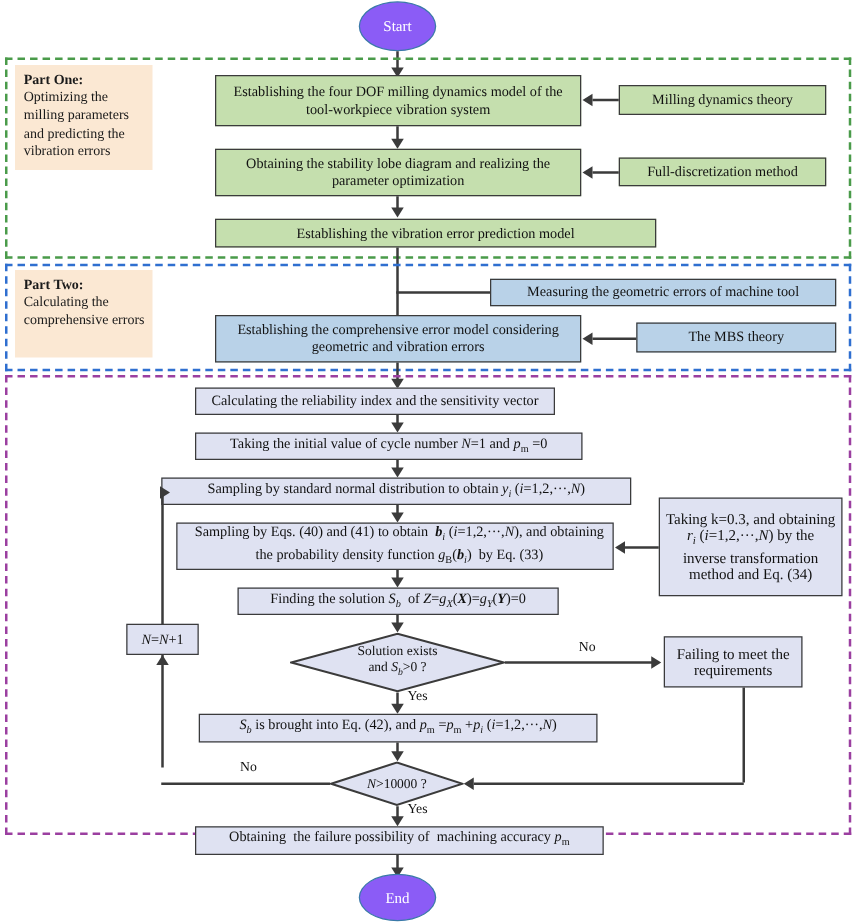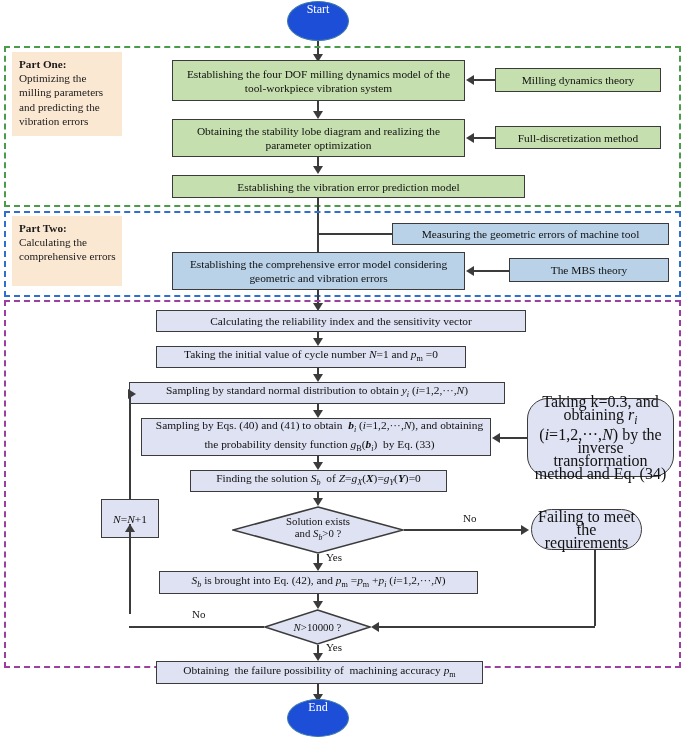--- a/index.html
+++ b/index.html
@@ -17,26 +17,26 @@
            color:#1a1a1a;font-size:11.2px;line-height:14.2px;padding:5px 6px 5px 7px;}
   .partbox .ttl{font-weight:bold;display:block;}
 
   
   .node{position:absolute;box-sizing:border-box;display:flex;align-items:center;
         justify-content:center;text-align:center;font-size:11.4px;line-height:14px;
         color:#111;border:1.4px solid #3b3b3b;padding:1px 3px;}
   .node.green{background:#c5dfae;}
   .node.blue{background:#b9d2e8;}
   .node.lav{background:#dfe2f2;}
-  .node.small{font-size:16px;line-height:13px;border-radius:21px;}
+  .node.small{font-size:12px;line-height:13px;}
 
   
   .term{position:absolute;box-sizing:border-box;border-radius:50%;
-        background:#1d4ed8;border:1.2px solid #3a7aa8;color:#fff;
-        display:flex;align-items:flex-start;justify-content:center;font-size:12px;}
+        background:#8b5cf6;border:1.2px solid #3a7aa8;color:#fff;
+        display:flex;align-items:center;justify-content:center;font-size:12px;}
 
   
   .diamond{position:absolute;}
   .diamond svg{position:absolute;left:0;top:0;}
   .diamond .dtext{position:absolute;left:0;top:0;width:100%;height:100%;
      display:flex;flex-direction:column;align-items:center;justify-content:center;
      text-align:center;font-size:10.8px;line-height:12.6px;color:#111;}
 
   
   .ln{position:absolute;background:#3b3b3b;}
@@ -120,21 +120,21 @@
     <span>The MBS theory</span>
   </div>
   <div class="ln h" style="left:474px;top:270px;width:35px;"></div>
   <div class="arw left" style="left:466px;top:266px;"></div>
 
   <div class="ln v" style="left:317px;top:290px;height:17px;"></div>
   <div class="arw down" style="left:313px;top:303px;"></div>
 
   <div class="region three" style="left:4px;top:300px;width:677px;height:368px;"></div>
 
-  <div class="node lav" style="left:156px;top:310px;width:370px;height:22px;">
+  <div class="node lav" style="left:156px;top:310px;width:288px;height:22px;">
     <span>Calculating the reliability index and the sensitivity vector</span>
   </div>
   <div class="ln v" style="left:317px;top:332px;height:9px;"></div>
   <div class="arw down" style="left:313px;top:338px;"></div>
 
   <div class="node lav" style="left:156px;top:346px;width:310px;height:22px;">
     <span>Taking the initial value of cycle number <i class="it">N</i>=1 and <i class="it">p</i><sub>m</sub> =0</span>
   </div>
   <div class="ln v" style="left:317px;top:368px;height:9px;"></div>
   <div class="arw down" style="left:313px;top:374px;"></div>
@@ -175,21 +175,21 @@
   </div>
 
   <div class="ln h" style="left:404px;top:529px;width:119px;"></div>
   <div class="arw right" style="left:521px;top:525px;"></div>
   <div class="edgelbl" style="left:463px;top:512px;">No</div>
 
   <div class="node lav small" style="left:531px;top:509px;width:111px;height:41px;">
     <span>Failing to meet the requirements</span>
   </div>
 
-  <div class="node lav" style="left:101px;top:499px;width:58px;height:39px;">
+  <div class="node lav" style="left:101px;top:499px;width:58px;height:25px;">
     <span><i class="it">N</i>=<i class="it">N</i>+1</span>
   </div>
   <div class="ln v" style="left:129px;top:392px;height:108px;"></div>
   <div class="arw right" style="left:128px;top:389px;"></div>
 
   <div class="ln v" style="left:129px;top:524px;height:90px;"></div>
   <div class="arw up" style="left:125px;top:524px;"></div>
 
   <div class="ln v" style="left:317px;top:554px;height:14px;"></div>
   <div class="arw down" style="left:313px;top:563px;"></div>

